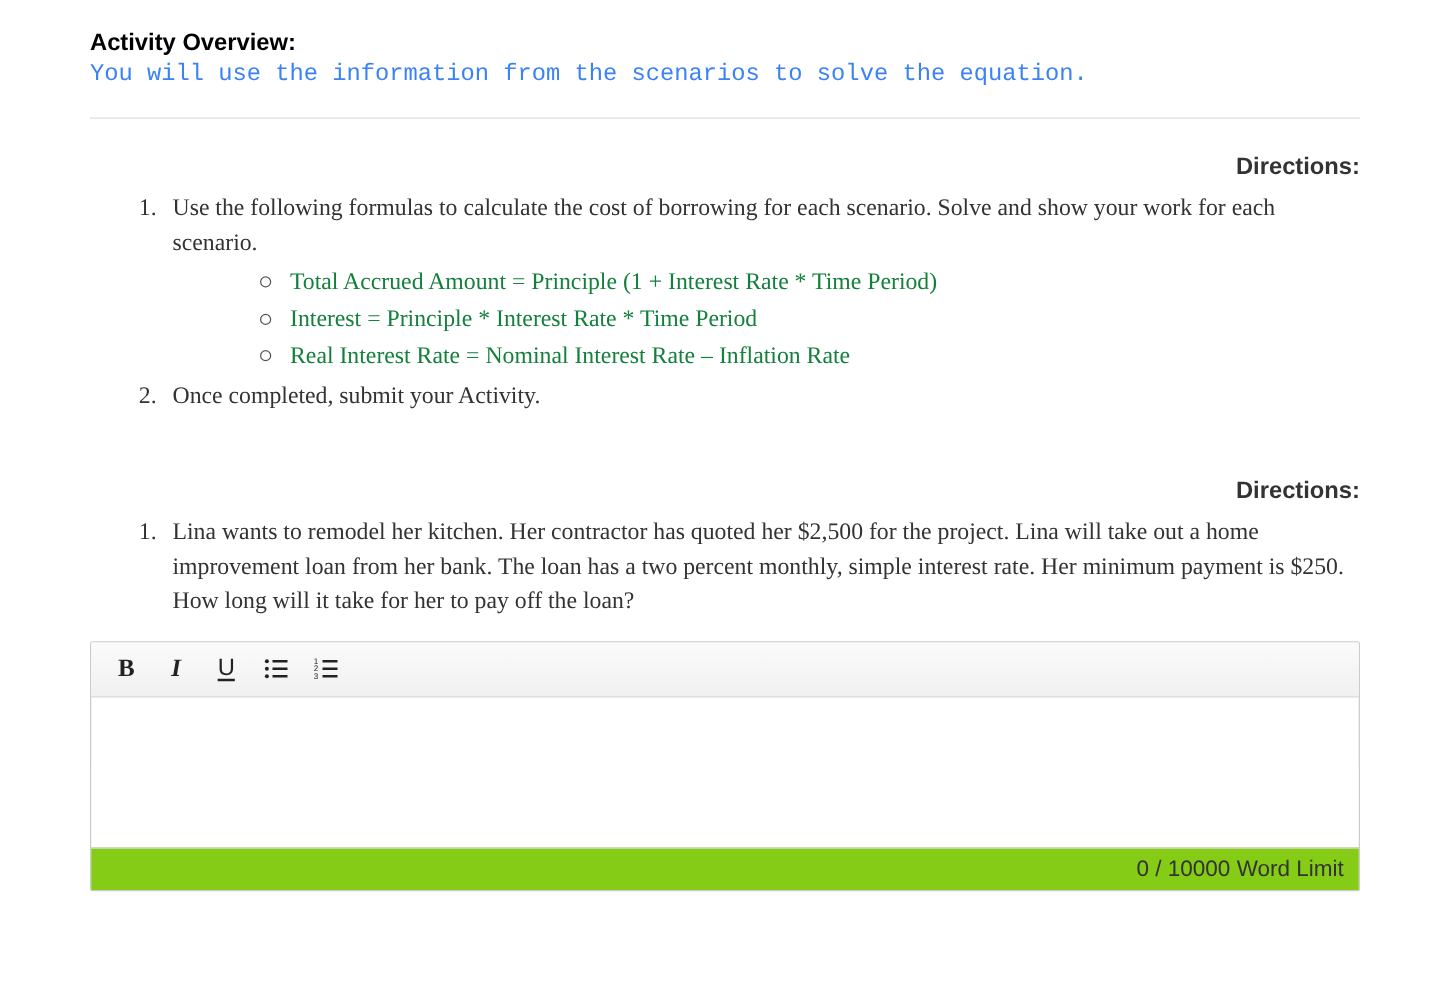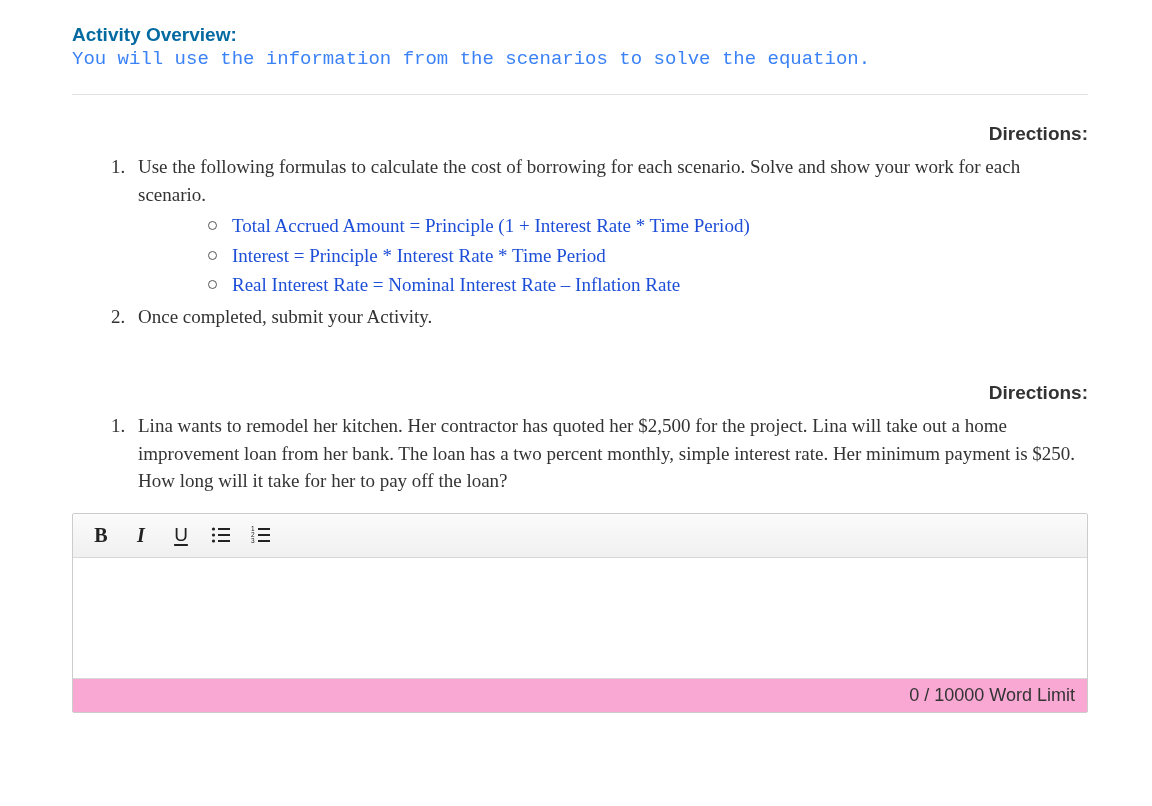--- a/index.html
+++ b/index.html
@@ -12,21 +12,21 @@
     width: 1152px;
   }
   .page {
     padding: 24px 64px 40px 72px;
   }
   .overview {
     margin-bottom: 20px;
   }
   .overview-title {
     font-weight: 700;
-    color: #0369a1;
+    color: #000000;
   }
   .overview-desc {
     color: #3b82f6;
     margin-top: 2px;
     font-family: Liberation Mono, monospace;
   }
   hr.divider {
     border: none;
     border-top: 1px solid #e0e0e0;
     margin: 24px 0 28px 0;
@@ -50,21 +50,21 @@
   }
   ul.sub-list {
     list-style: none;
     margin: 4px 0 4px 70px;
     padding: 0;
   }
   ul.sub-list > li {
     position: relative;
     padding-left: 24px;
     margin-bottom: 2px;
-    color: #1d4ed8;
+    color: #15803d;
   }
   ul.sub-list > li::before {
     content: "";
     position: absolute;
     left: 0;
     top: 9px;
     width: 7px;
     height: 7px;
     border: 1.5px solid #555;
     border-radius: 50%;
@@ -117,21 +117,21 @@
     text-underline-offset: 3px;
     text-decoration-thickness: 2px;
   }
   .editor-body {
     min-height: 120px;
     padding: 10px 12px;
     outline: none;
   }
   .editor-footer {
     border-top: 1px solid #d8d8d8;
-    background: #f9a8d4;
+    background: #84cc16;
     text-align: right;
     padding: 6px 12px;
     font-size: 18px;
     color: #333;
   }
 </style>
 </head>
 <body>
 
 <div class="page">

